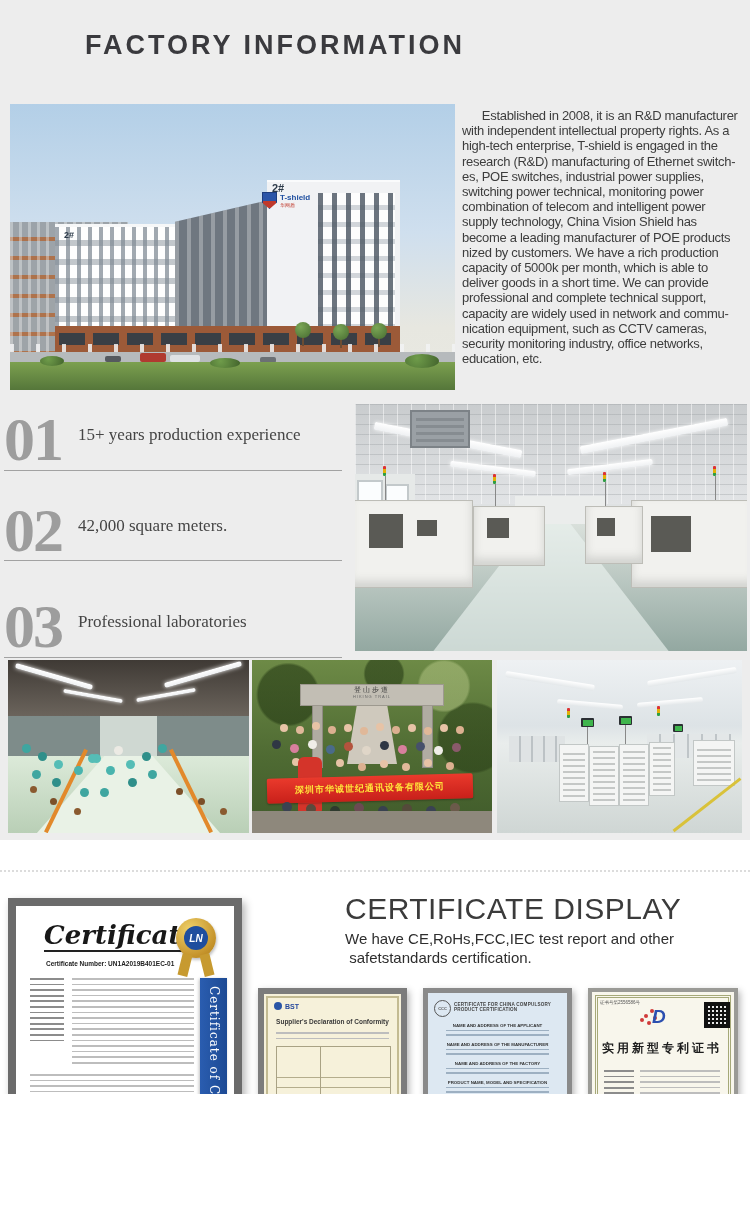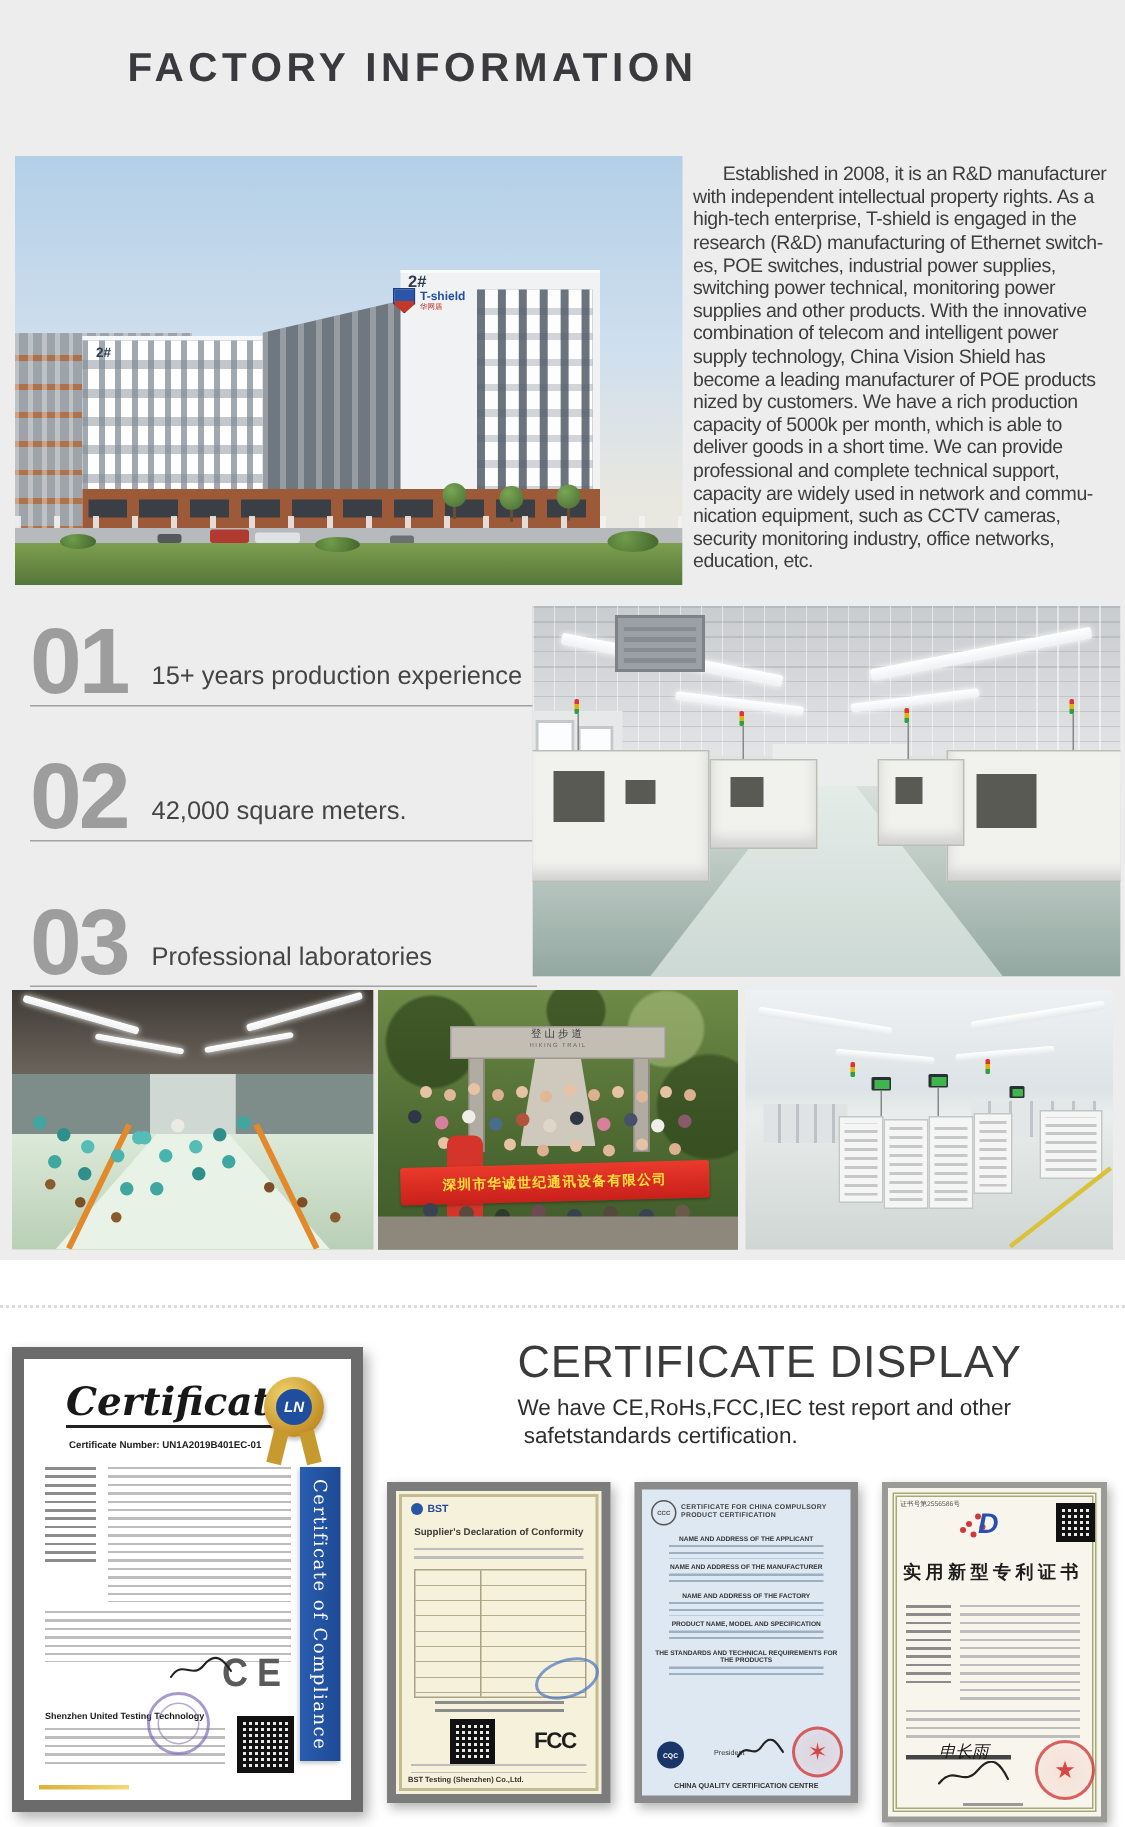--- a/index.html
+++ b/index.html
@@ -1,17 +1,17 @@
 <!DOCTYPE html>
 <html><head>
 <meta charset="utf-8">
 <style>
   html,body{margin:0;padding:0;}
   body{width:750px;font-family:"Liberation Sans",sans-serif;background:#fff;}
-  .page{position:relative;width:750px;height:1218px;background:#ededed;overflow:hidden;}
+  .page{position:relative;width:750px;height:1094px;background:#ededed;overflow:hidden;}
   .abs{position:absolute;}
   .photo{position:absolute;overflow:hidden;}
 
   
   .h1{left:85px;top:30px;font-size:27px;font-weight:bold;letter-spacing:3px;color:#3a3a3e;}
 
   
   .about{left:462px;top:108px;width:288px;font-size:13px;line-height:15.2px;color:#3d3d3d;letter-spacing:-0.3px;}
   .about div{white-space:pre;}
 
@@ -34,21 +34,21 @@
   .bld-base:after{content:"";position:absolute;left:4px;right:4px;top:7px;height:12px;background:repeating-linear-gradient(90deg,#3a3f45 0 26px,#9c5a38 26px 34px);}
   .fence{left:0;top:240px;width:445px;height:12px;background:repeating-linear-gradient(90deg,#f2f3f4 0 4px,transparent 4px 26px);opacity:.85;}
   .road{left:0;top:248px;width:445px;height:12px;background:#b6babc;}
   .car{position:absolute;border-radius:2px;}
   .grass{left:0;top:258px;width:445px;height:28px;background:linear-gradient(180deg,#7ca04f,#55763a);}
   .bush{position:absolute;border-radius:50%;background:radial-gradient(circle at 35% 30%,#6f9c4a,#42632c);}
   .tree{position:absolute;width:16px;height:16px;border-radius:50%;background:radial-gradient(circle at 35% 30%,#7aa655,#476b31);}
   .trunk{position:absolute;width:2px;height:10px;background:#6b4c33;}
 
   
-  .feat{left:20px;width:338px;border-bottom:1px solid #a2a2a2;display:flex;align-items:flex-end;}
+  .feat{left:4px;width:338px;border-bottom:1px solid #a2a2a2;display:flex;align-items:center;font-family:Liberation Serif, serif;}
   .feat-num{font-size:62px;line-height:56px;font-weight:bold;color:#9d9d9d;letter-spacing:-2px;}
   .feat-label{font-size:17px;color:#454545;margin-left:16px;margin-bottom:9px;white-space:nowrap;}
 
   
   .ws{left:355px;top:404px;width:392px;height:247px;background:#dfe2e3;}
   .ws-ceil{left:0;top:0;width:392px;height:100px;background:linear-gradient(180deg,#c9ccce,#e2e4e6);}
   .ws-ceil:after{content:"";position:absolute;inset:0;background:repeating-linear-gradient(90deg,rgba(255,255,255,.5) 0 1px,transparent 1px 14px),repeating-linear-gradient(180deg,rgba(150,155,158,.35) 0 1px,transparent 1px 10px);}
   .lightbar{position:absolute;background:linear-gradient(180deg,#ffffff,#eef0f2);border-radius:2px;box-shadow:0 0 4px rgba(255,255,255,.9);}
   .ws-vent{left:55px;top:6px;width:56px;height:34px;background:#9aa0a5;border:2px solid #7c8287;}
   .ws-vent:after{content:"";position:absolute;inset:4px;background:repeating-linear-gradient(0deg,#868c91 0 3px,#9aa0a5 3px 7px);}
@@ -196,21 +196,20 @@
     <div class="abs tree" style="left:361px;top:219px;"></div>
   </div>
 
   <div class="abs about">
       <div>      Established in 2008, it is an R&amp;D manufacturer</div>
       <div>with independent intellectual property rights. As a</div>
       <div>high-tech enterprise, T-shield is engaged in the</div>
       <div>research (R&amp;D) manufacturing of Ethernet switch-</div>
       <div>es, POE switches, industrial power supplies,</div>
       <div>switching power technical, monitoring power</div>
-      <div>supplies and other products. With the innovative</div>
       <div>combination of telecom and intelligent power</div>
       <div>supply technology, China Vision Shield has</div>
       <div>become a leading manufacturer of POE products</div>
       <div>nized by customers. We have a rich production</div>
       <div>capacity of 5000k per month, which is able to</div>
       <div>deliver goods in a short time. We can provide</div>
       <div>professional and complete technical support,</div>
       <div>capacity are widely used in network and commu-</div>
       <div>nication equipment, such as CCTV cameras,</div>
       <div>security monitoring industry, office networks,</div>

